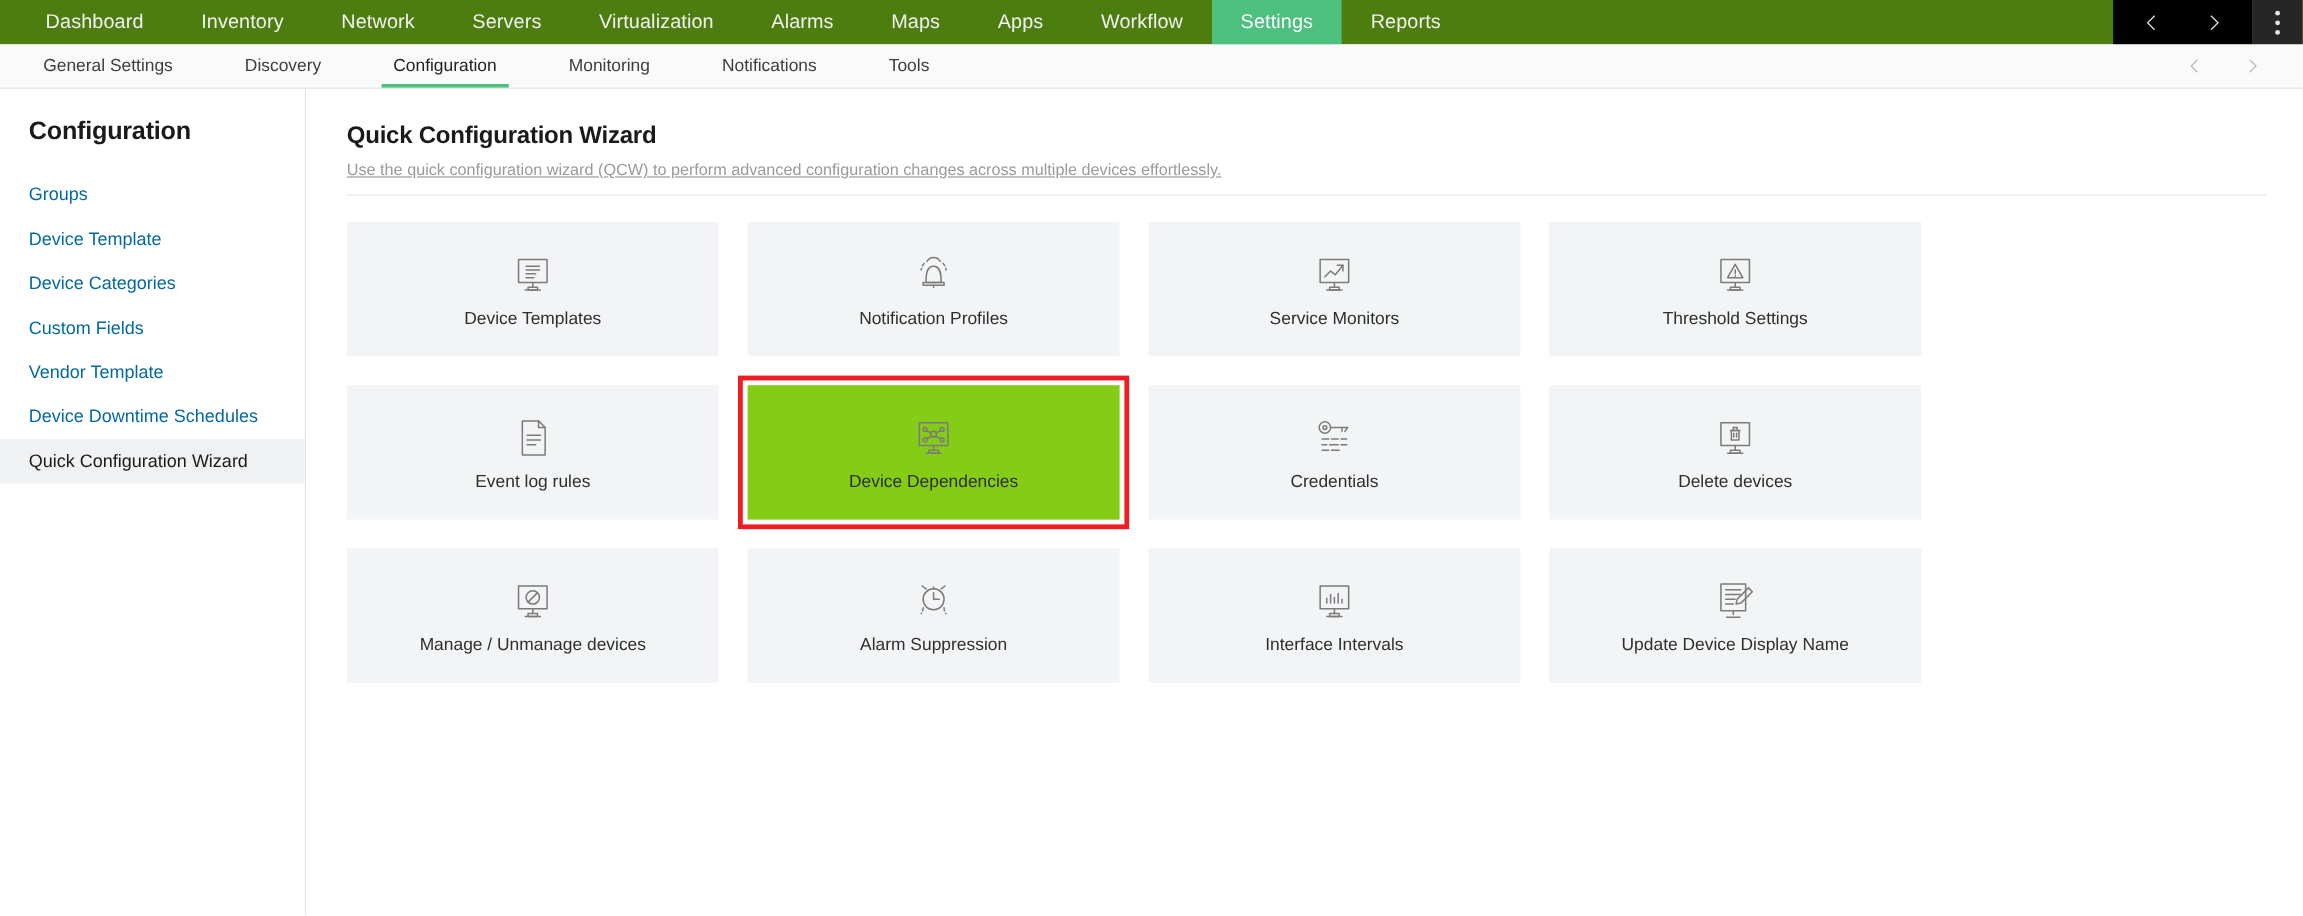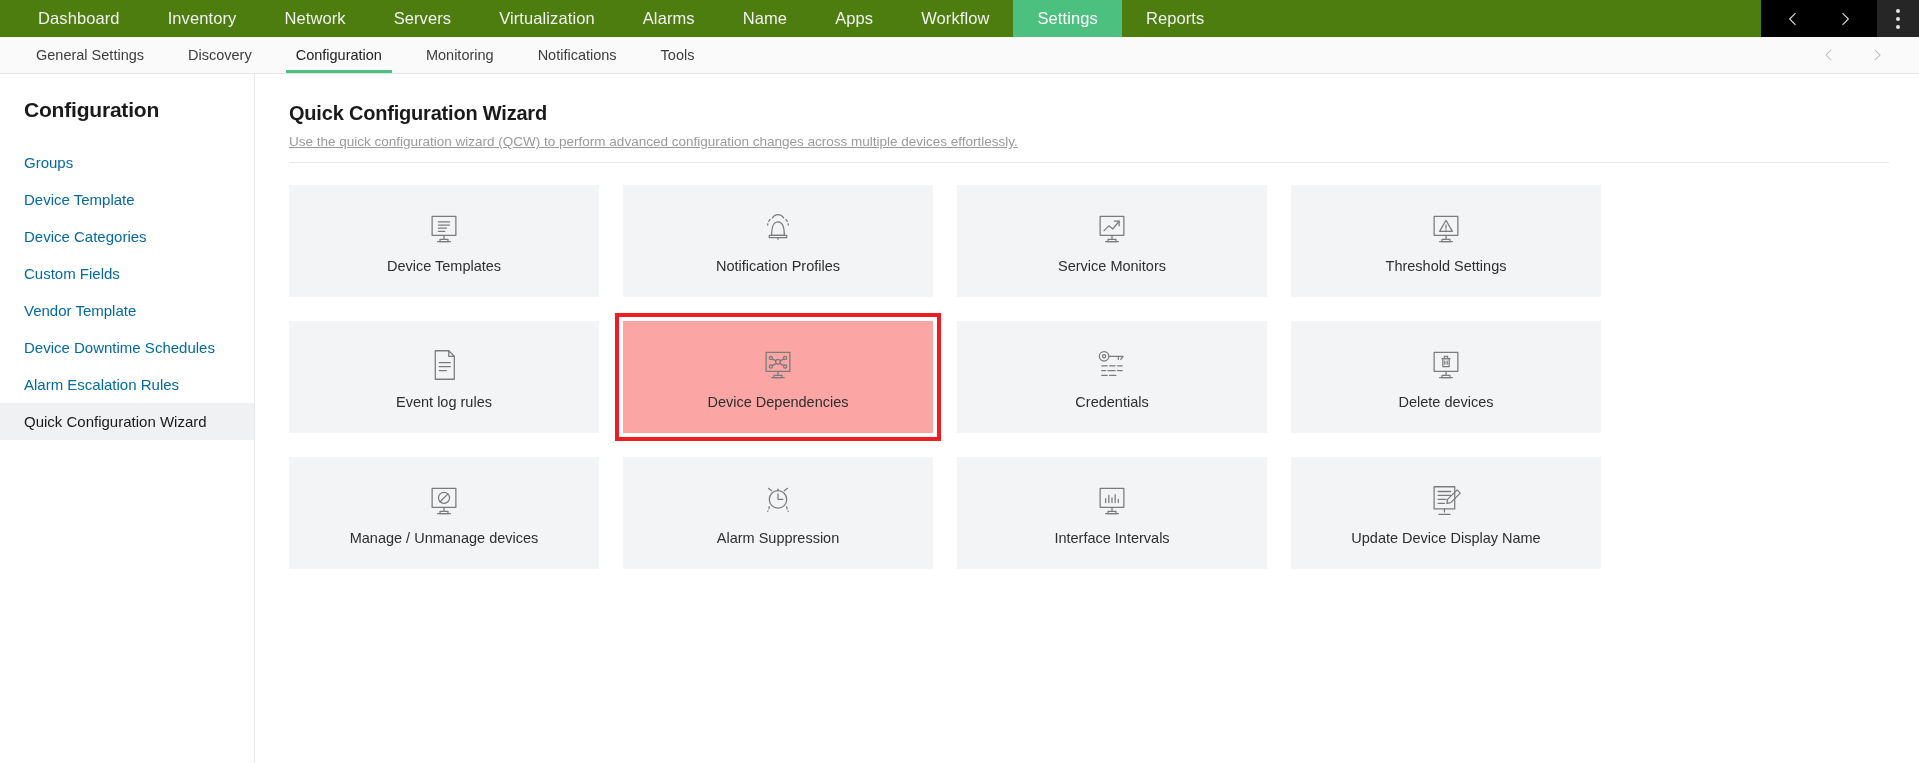--- a/index.html
+++ b/index.html
@@ -57,21 +57,21 @@
 
   
   .subnav {
     height: 37px;
     background: #fafafa;
     border-bottom: 1px solid #e4e4e4;
     display: flex;
     align-items: stretch;
     position: relative;
   }
-  .subnav-items { display: flex; align-items: stretch; padding-left: 14px; }
+  .subnav-items { display: flex; align-items: stretch; padding-left: 14px; gap: 16px; }
   .subnav-item {
     color: #3d3d3d;
     font-size: 14.5px;
     padding: 0 22px;
     display: flex; align-items: center;
     white-space: nowrap;
     position: relative;
   }
   .subnav-item.active { color: #222222; }
   .subnav-item.active::after {
@@ -144,21 +144,21 @@
     background: #f2f4f6;
     display: flex;
     flex-direction: column;
     align-items: center;
     justify-content: center;
     gap: 9px;
   }
   .card.highlight {
     outline: 4px solid #ee1c23;
     outline-offset: 4px;
-    background: #fca5a5;
+    background: #84cc16;
   }
   .card-icon { color: #7b7b7b; height: 40px; display: flex; align-items: center; }
   .card-label {
     font-size: 14.5px;
     color: #2e2e2e;
     text-align: center;
     white-space: nowrap;
   }
 </style>
 </head>
@@ -178,21 +178,21 @@
       <div class="topnav-item">
         <span>Servers</span>
       </div>
       <div class="topnav-item">
         <span>Virtualization</span>
       </div>
       <div class="topnav-item">
         <span>Alarms</span>
       </div>
       <div class="topnav-item">
-        <span>Name</span>
+        <span>Maps</span>
       </div>
       <div class="topnav-item">
         <span>Apps</span>
       </div>
       <div class="topnav-item">
         <span>Workflow</span>
       </div>
       <div class="topnav-item active">
         <span>Settings</span>
       </div>
@@ -260,21 +260,20 @@
 
   <div class="sidebar">
     <div class="sidebar-title">Configuration</div>
     <div id="sidebar-items">
         <div class="sidebar-item">Groups</div>
         <div class="sidebar-item">Device Template</div>
         <div class="sidebar-item">Device Categories</div>
         <div class="sidebar-item">Custom Fields</div>
         <div class="sidebar-item">Vendor Template</div>
         <div class="sidebar-item">Device Downtime Schedules</div>
-        <div class="sidebar-item">Alarm Escalation Rules</div>
         <div class="sidebar-item active">Quick Configuration Wizard</div>
       </div>
   </div>
 
   <div class="main">
     <div class="page-title">Quick Configuration Wizard</div>
     <div class="page-sub">Use the quick configuration wizard (QCW) to perform advanced configuration changes across multiple devices effortlessly.</div>
     <div class="divider"></div>
     <div class="card-grid" id="card-grid">
         <div class="card">

